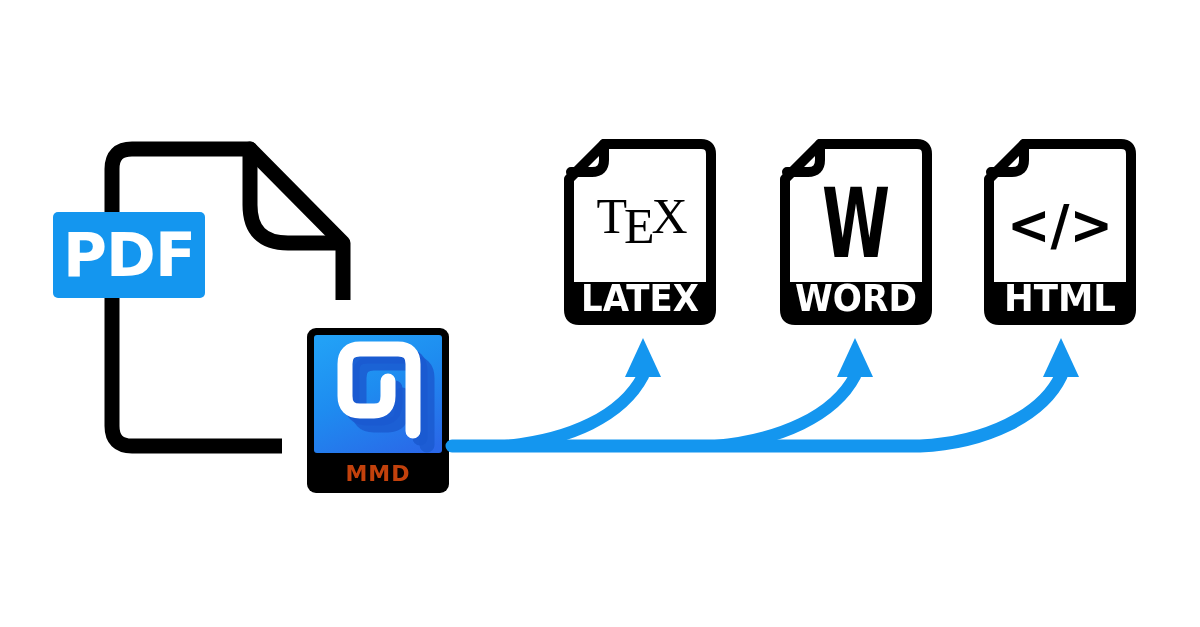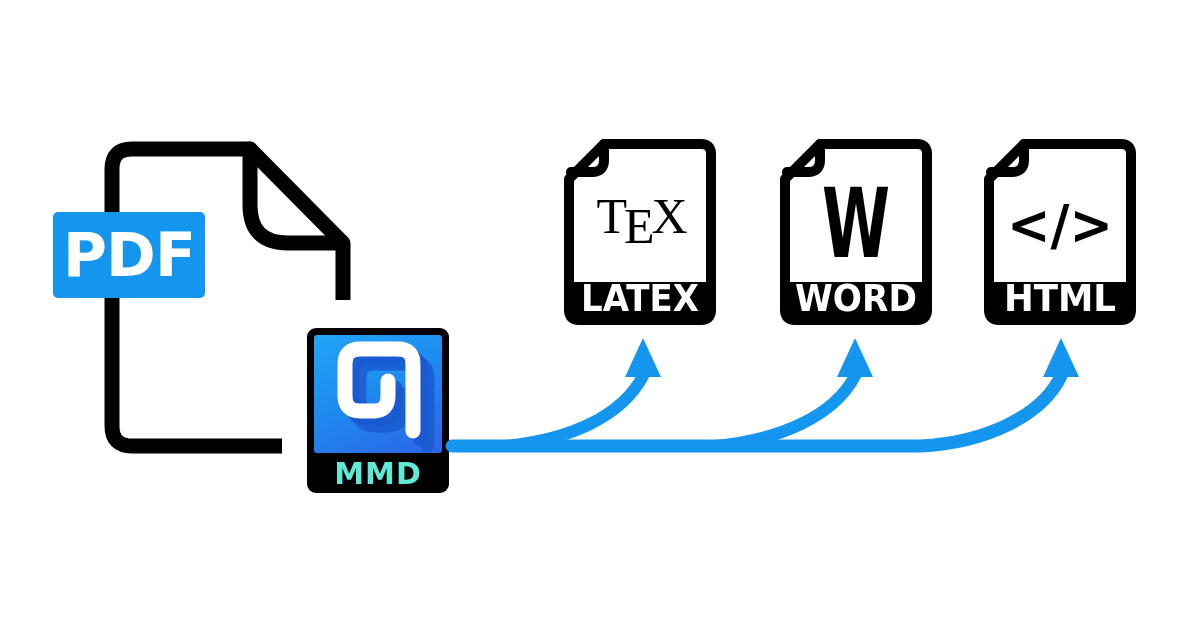--- a/index.html
+++ b/index.html
@@ -33,21 +33,21 @@
   }
   #mmd-logo{
     position:absolute;left:7px;top:7px;width:128px;height:118px;
     background:linear-gradient(155deg,#22a1f6 5%,#1e8cf0 45%,#2a68e8 95%);
     border-radius:3px;overflow:hidden;
   }
   #mmd-logo svg{display:block;width:100%;height:100%;}
   #mmd-text{
     position:absolute;left:0;right:0;top:125px;height:40px;
     display:flex;align-items:center;justify-content:center;
-    color:#5eead4;font-weight:bold;font-size:30px;letter-spacing:1px;
+    color:#c2410c;font-weight:bold;font-size:22px;letter-spacing:1px;
     font-family:"DejaVu Sans",sans-serif;
   }
 
   
   #arrows{left:0;top:0;width:1200px;height:627px;pointer-events:none;}
   .arrow-line{fill:none;stroke:#1496ef;stroke-linecap:round;}
   .arrow-head{fill:#1496ef;}
 
   
   .out-icon{width:156px;height:190px;top:137px;}

